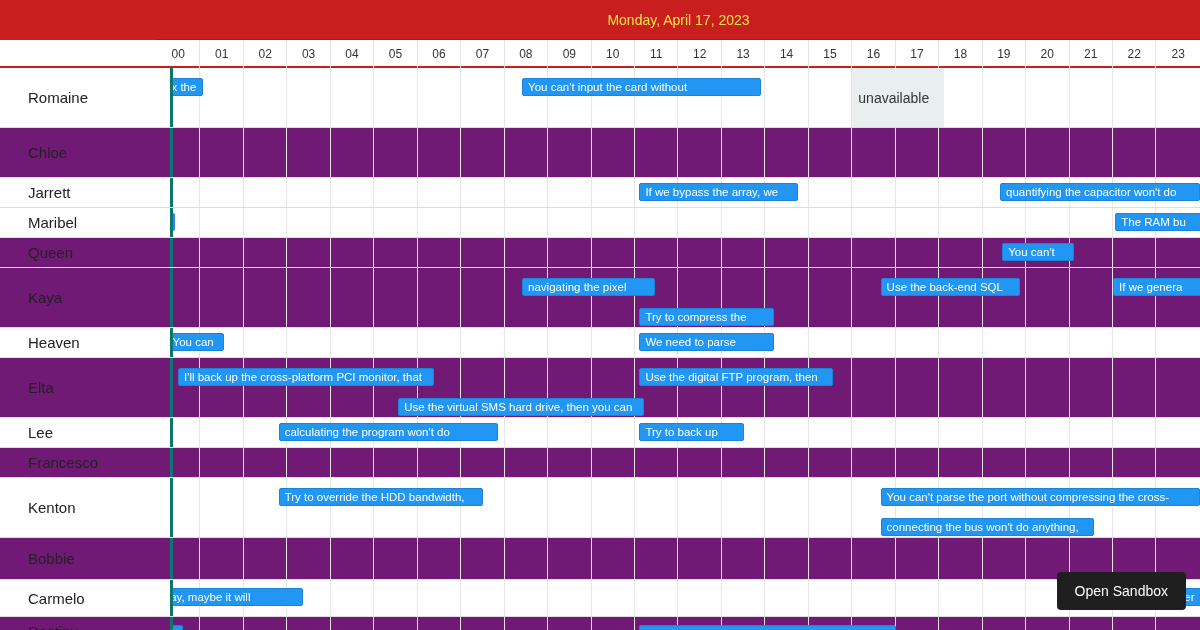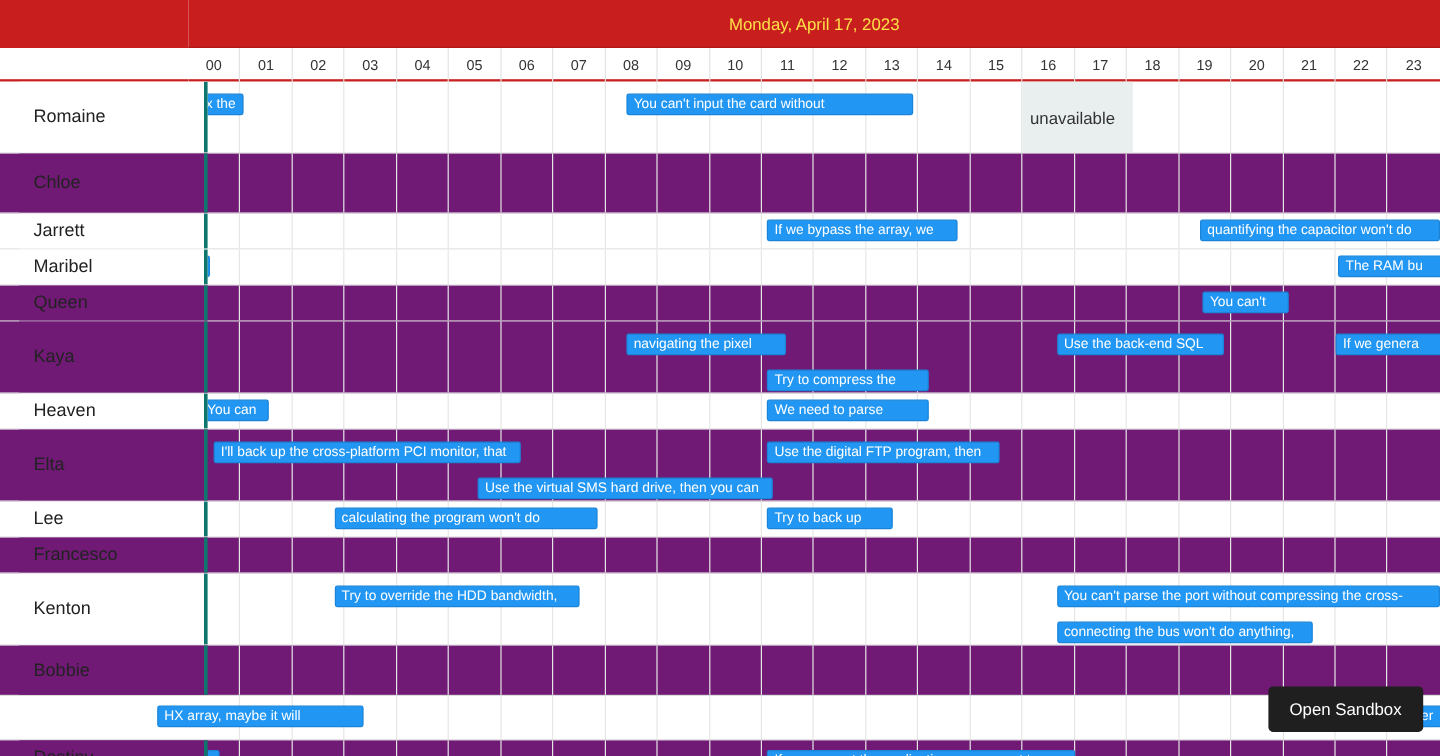--- a/index.html
+++ b/index.html
@@ -589,20 +589,21 @@
             <div class="gridcell"></div>
             <div class="gridcell"></div>
             <div class="gridcell"></div>
             <div class="gridcell"></div>
             <div class="gridcell"></div>
             <div class="gridcell"></div>
           </div>
         </div>
       </div>
       <div class="row" style="height: 37px;">
+        <div class="row-label">Carmelo</div>
         <div class="lane">
           <div class="gridlines">
             <div class="gridcell"></div>
             <div class="gridcell"></div>
             <div class="gridcell"></div>
             <div class="gridcell"></div>
             <div class="gridcell"></div>
             <div class="gridcell"></div>
             <div class="gridcell"></div>
             <div class="gridcell"></div>

